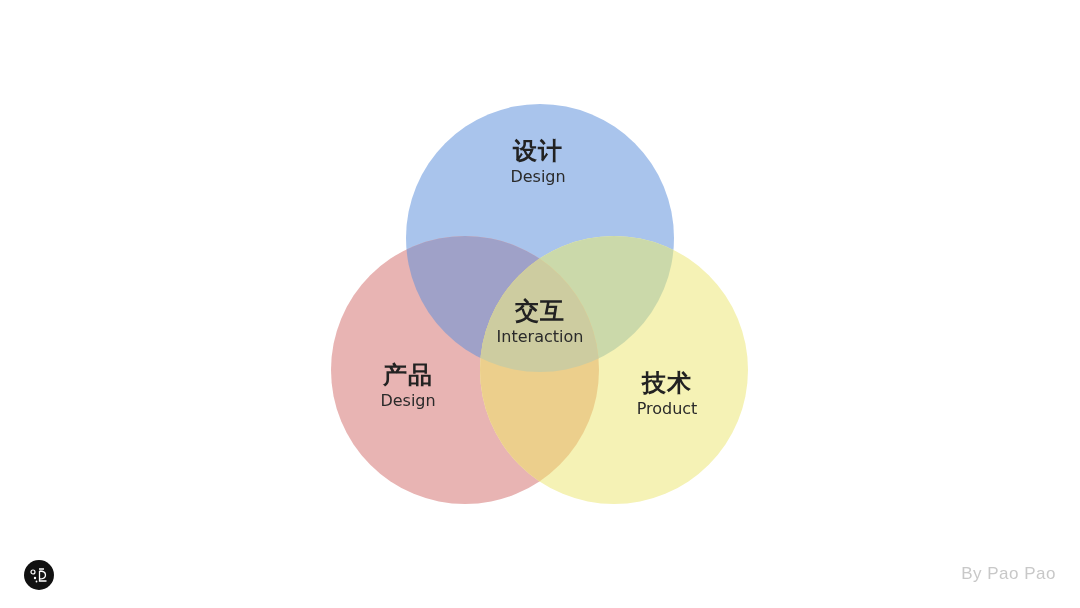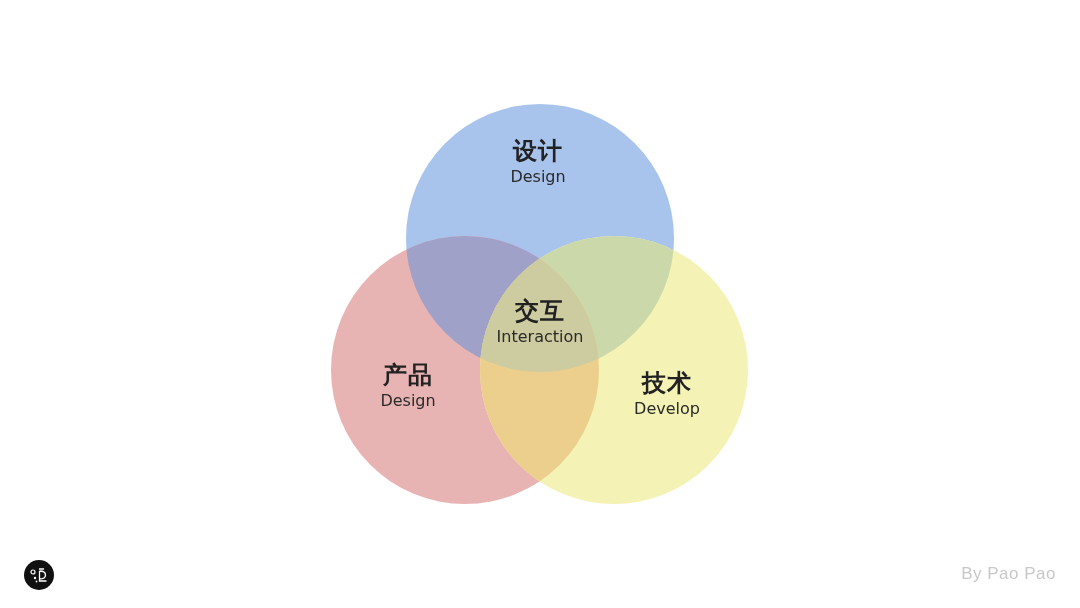--- a/index.html
+++ b/index.html
@@ -63,21 +63,21 @@
   <div class="en">Interaction</div>
 </div>
 
 <div class="label" style="left:408px; top:360px;">
   <div class="cn">产品</div>
   <div class="en">Design</div>
 </div>
 
 <div class="label" style="left:667px; top:368px;">
   <div class="cn">技术</div>
-  <div class="en">Develop</div>
+  <div class="en">Product</div>
 </div>
 
 <div class="logo">
   <svg width="30" height="30" viewBox="0 0 30 30">
     <circle cx="9" cy="12" r="2" fill="none" stroke="#fff" stroke-width="1.2"></circle>
     <circle cx="11" cy="18" r="1.2" fill="#fff"></circle>
     <circle cx="12.5" cy="21.5" r="0.9" fill="#fff"></circle>
     <path d="M15 9 h5 M15.5 11 v10 h7 M15.5 11 q6 0 6 4 q0 4 -6 4" fill="none" stroke="#fff" stroke-width="1.3"></path>
   </svg>
 </div>

